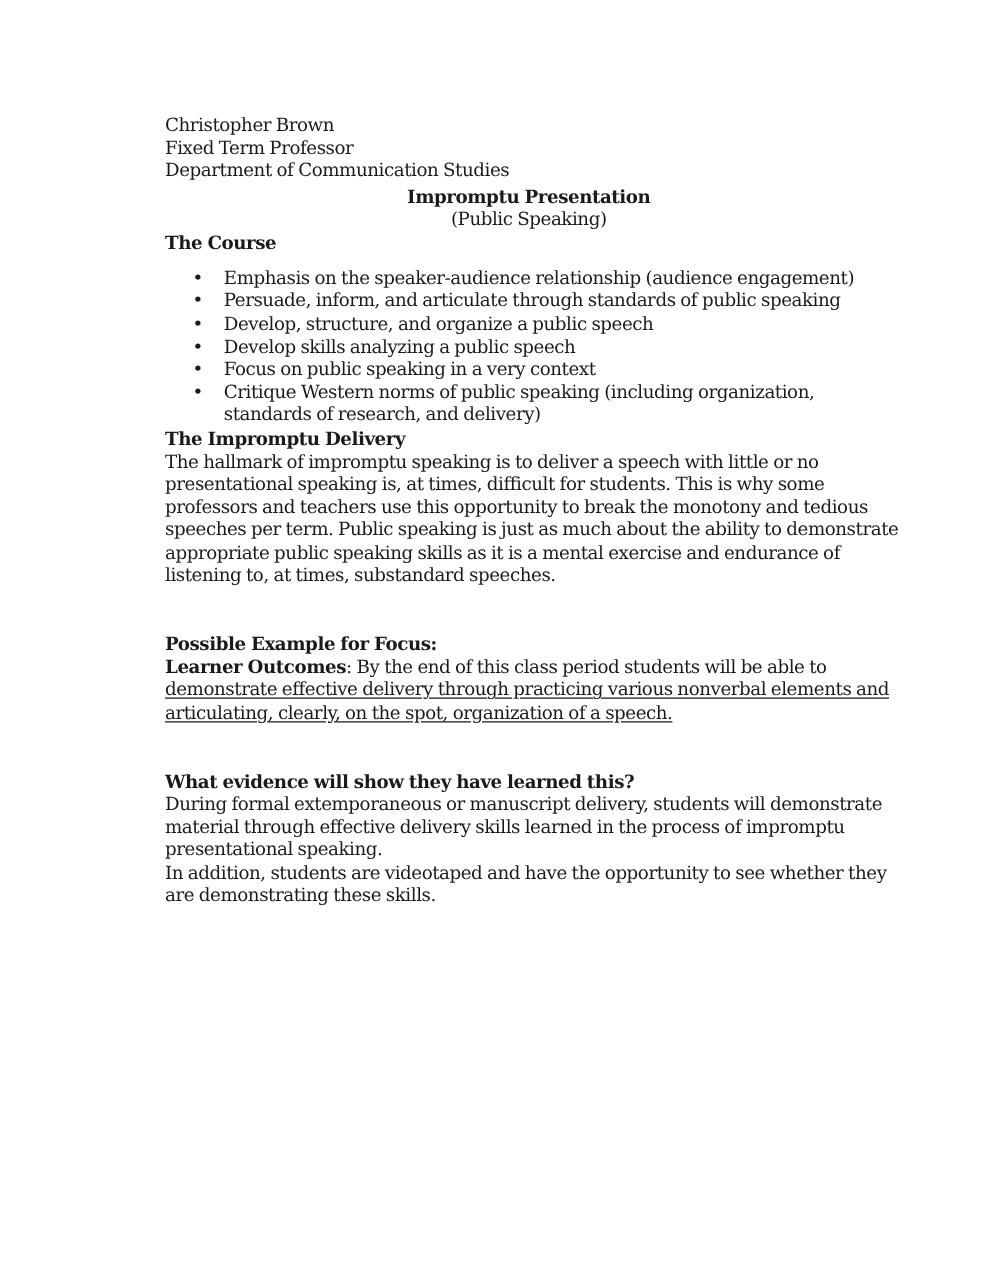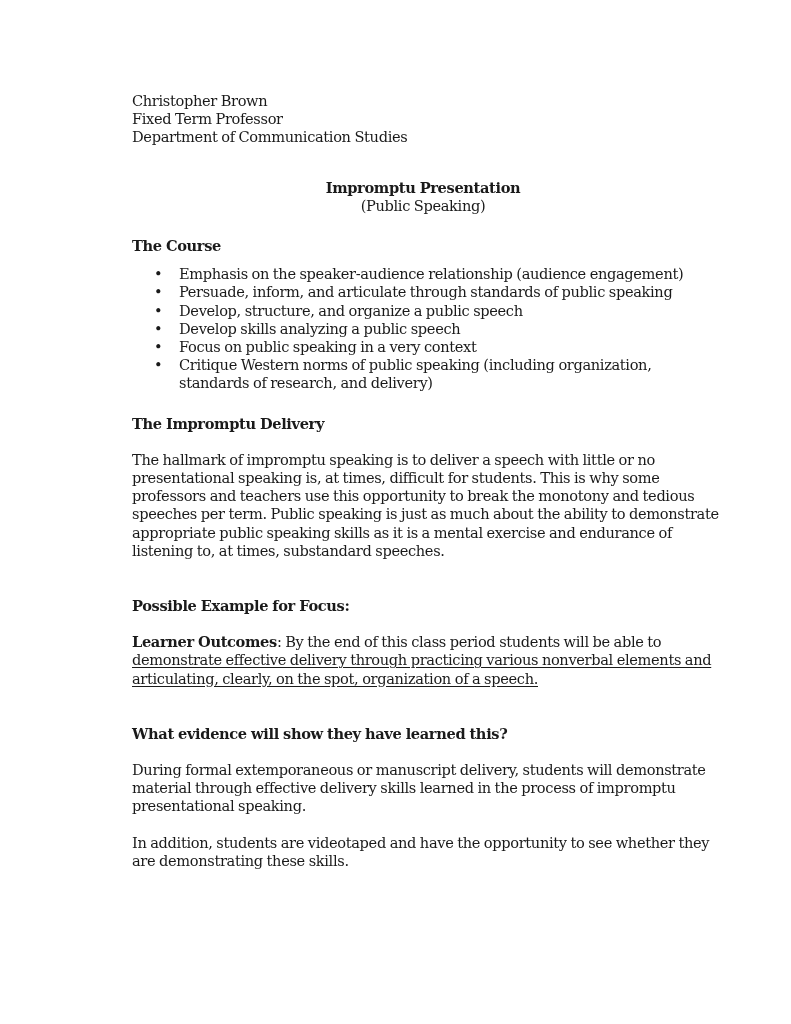--- a/index.html
+++ b/index.html
@@ -20,38 +20,38 @@
       left: 132px;
       top: 92px;
       width: 560px;
       font-size: 14.6px;
       line-height: 18.2px;
       letter-spacing: -0.35px;
       word-spacing: -0.5px;
     }
     .line { display: block; white-space: nowrap; }
     .bold { font-weight: bold; }
-    .title-block { margin-top: 32px; }
+    .title-block { margin-top: 2px; }
     .title-block .line { text-align: center; padding-left: 22px; }
-    .section-heading { font-weight: bold; margin-top: 22px; }
+    .section-heading { font-weight: bold; margin-top: 1px; }
     .bullets {
       list-style: none;
       margin: 10px 0 0 0;
       padding: 0;
     }
     .bullets li {
       position: relative;
       padding-left: 47px;
     }
     .bullets li .bullet {
       position: absolute;
       left: 22px;
       top: 0;
     }
-    .para { margin-top: 18px; }
+    .para { }
     .gap-lg { margin-top: 37px; }
     .u { text-decoration: underline; text-underline-offset: 2px; }
   </style>
 </head>
 <body>
 
 <div class="page">
 
   <div>
     <span class="line">Christopher Brown</span>

